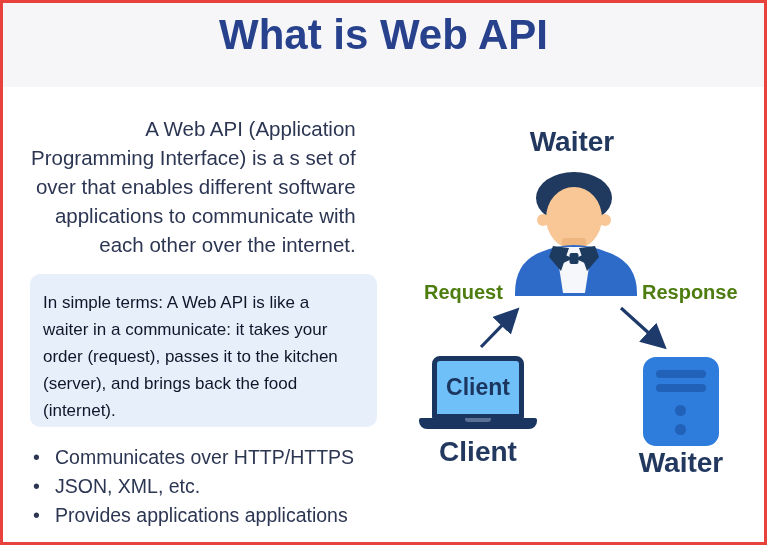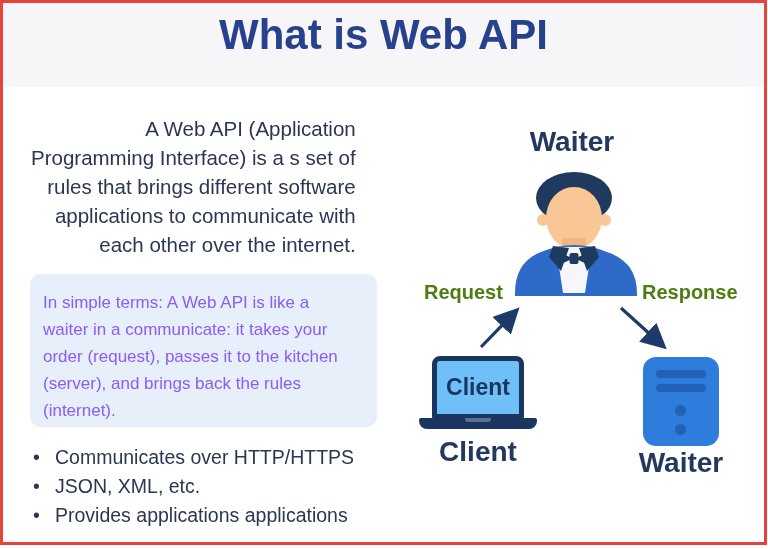--- a/index.html
+++ b/index.html
@@ -20,21 +20,21 @@
     color:#27418c;letter-spacing:0;
   }
   .intro{
     position:absolute;left:31px;top:114px;
     font-size:20.5px;line-height:29px;color:#2c3653;
   }
   .intro .line{white-space:nowrap;text-align:right;}
   .note-box{
     position:absolute;left:30px;top:274px;width:347px;height:153px;
     background:#e7f0fa;border-radius:10px;box-sizing:border-box;
-    padding:15px 0 0 13px;font-size:17px;line-height:27px;color:#8b5cf6;
+    padding:15px 0 0 13px;font-size:17px;line-height:27px;color:#0f172a;
   }
   .note-box .line{white-space:nowrap;}
   .bullets{
     position:absolute;left:33px;top:443px;margin:0;padding:0;list-style:none;
     font-size:19.5px;line-height:29px;color:#2c3653;
   }
   .bullets li{display:flex;white-space:nowrap;}
   .bullets .dot{width:22px;flex:0 0 22px;}
   .diagram-label{
     position:absolute;font-weight:bold;color:#22385f;text-align:center;
@@ -87,30 +87,30 @@
 
   <div class="frame"></div>
 
   <div class="title-band">
     <h1 class="page-title">What is Web API</h1>
   </div>
 
   <div class="intro">
     <div class="line">A Web API (Application</div>
     <div class="line">Programming Interface) is a s set of</div>
-    <div class="line">rules that brings different software</div>
+    <div class="line">over that enables different software</div>
     <div class="line">applications to communicate with</div>
     <div class="line">each other over the internet.</div>
   </div>
 
   <div class="note-box">
     <div class="line">In simple terms: A Web API is like a</div>
     <div class="line">waiter in a communicate: it takes your</div>
     <div class="line">order (request), passes it to the kitchen</div>
-    <div class="line">(server), and brings back the rules</div>
+    <div class="line">(server), and brings back the food</div>
     <div class="line">(internet).</div>
   </div>
 
   <ul class="bullets">
     <li>
       <span class="dot">•</span>
       <span>Communicates over HTTP/HTTPS</span>
     </li>
     <li>
       <span class="dot">•</span>

